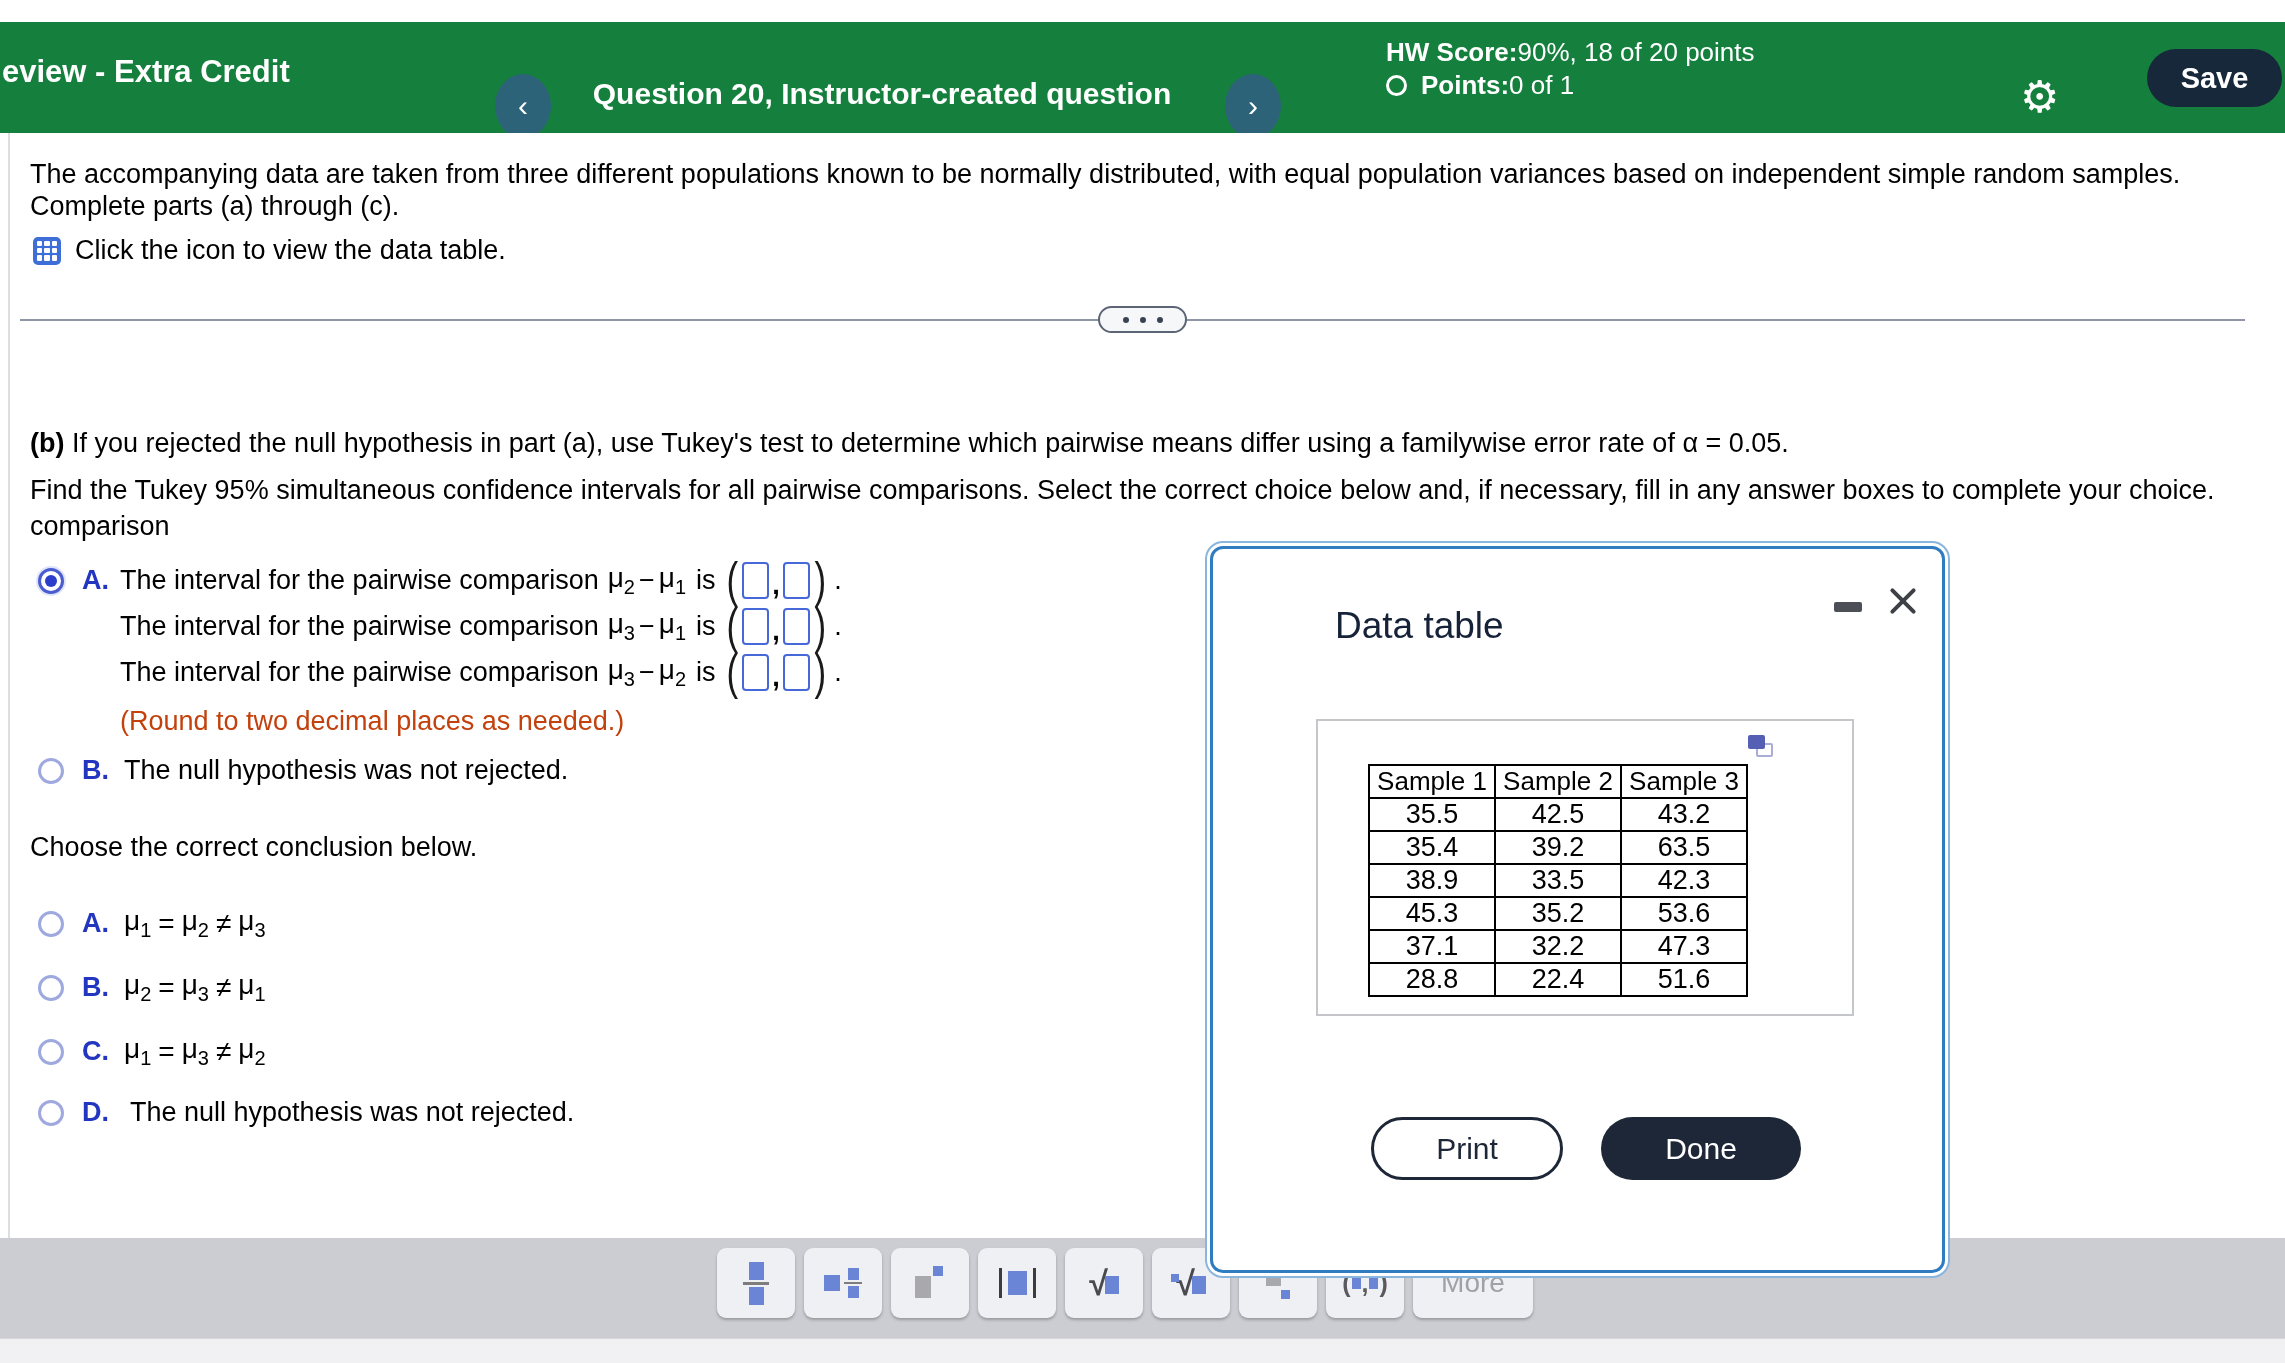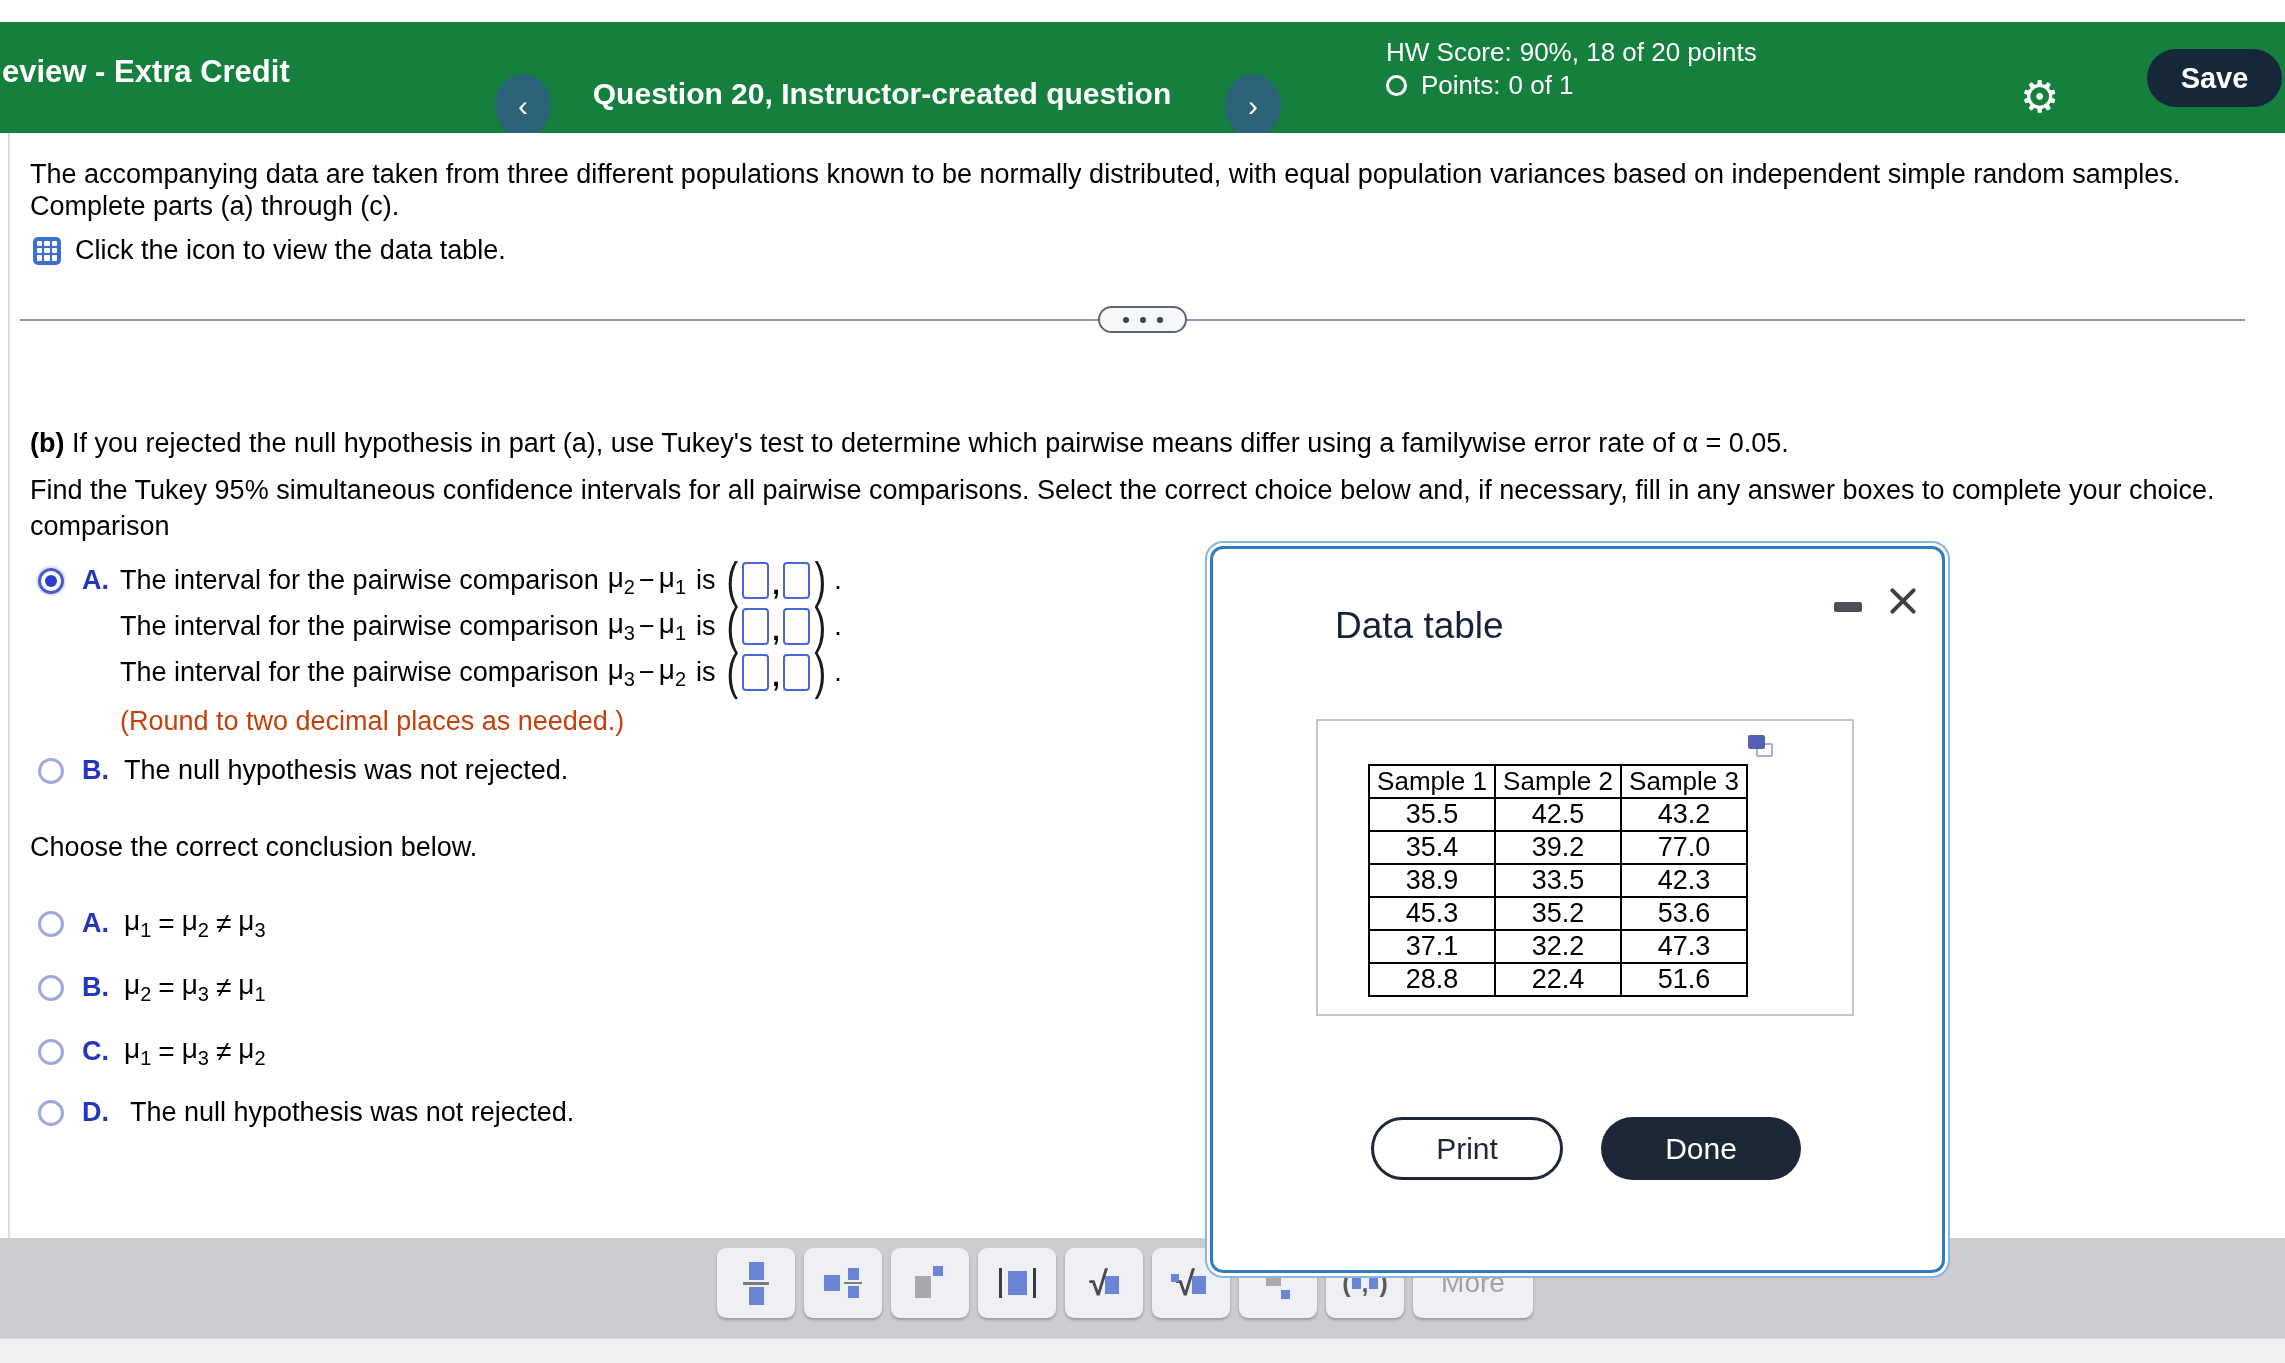--- a/index.html
+++ b/index.html
@@ -10,21 +10,21 @@
   #header { position:absolute; left:0; top:22px; width:2285px; height:111px; background:#15803d; }
   .app-title { position:absolute; left:2px; top:32px; color:#fff; font-size:31px; font-weight:bold; }
   .nav-circle { position:absolute; top:52px; width:56px; height:64px; border-radius:50%;
                 background:#2c6379; color:#fff; display:flex; align-items:center; justify-content:center;
                 font-size:30px; cursor:pointer; }
   #nav-prev { left:495px; } #nav-next { left:1225px; }
   .q-label { position:absolute; left:552px; top:55px; width:660px; text-align:center;
              color:#fff; font-size:30px; font-weight:bold; }
   .score-block { position:absolute; left:1386px; top:14px; color:#fff; font-size:26px; }
   .score-line { height:33px; display:flex; align-items:center; }
-  .score-line b { font-weight:normal; margin-right:8px; }
+  .score-line b { font-weight:bold; margin-right:0; }
   .pts-circle { width:21px; height:21px; border:3px solid #fff; border-radius:50%;
                 display:inline-block; margin-right:14px; }
   .gear { position:absolute; left:2020px; top:53px; color:#fff; font-size:44px; line-height:44px; cursor:pointer;
           font-family:"DejaVu Sans", sans-serif;}
   .save-btn { position:absolute; left:2147px; top:27px; width:135px; height:58px; background:#16283a;
               border-radius:29px; color:#fff; font-size:29px; font-weight:bold;
               display:flex; align-items:center; justify-content:center; cursor:pointer; }
 
   
   #content { position:absolute; left:0; top:133px; width:2285px; height:1105px; background:#fff; }
@@ -379,21 +379,21 @@
           <td>Sample 3</td>
         </tr>
         <tr>
           <td>35.5</td>
               <td>42.5</td>
               <td>43.2</td>
         </tr>
         <tr>
           <td>35.4</td>
               <td>39.2</td>
-              <td>77.0</td>
+              <td>63.5</td>
         </tr>
         <tr>
           <td>38.9</td>
               <td>33.5</td>
               <td>42.3</td>
         </tr>
         <tr>
           <td>45.3</td>
               <td>35.2</td>
               <td>53.6</td>

